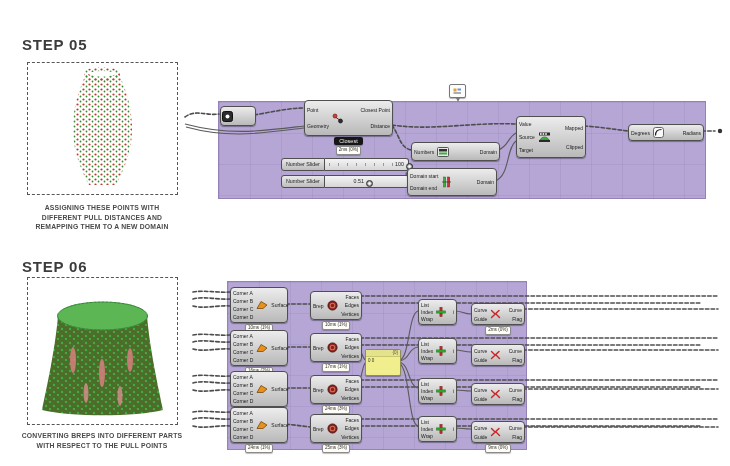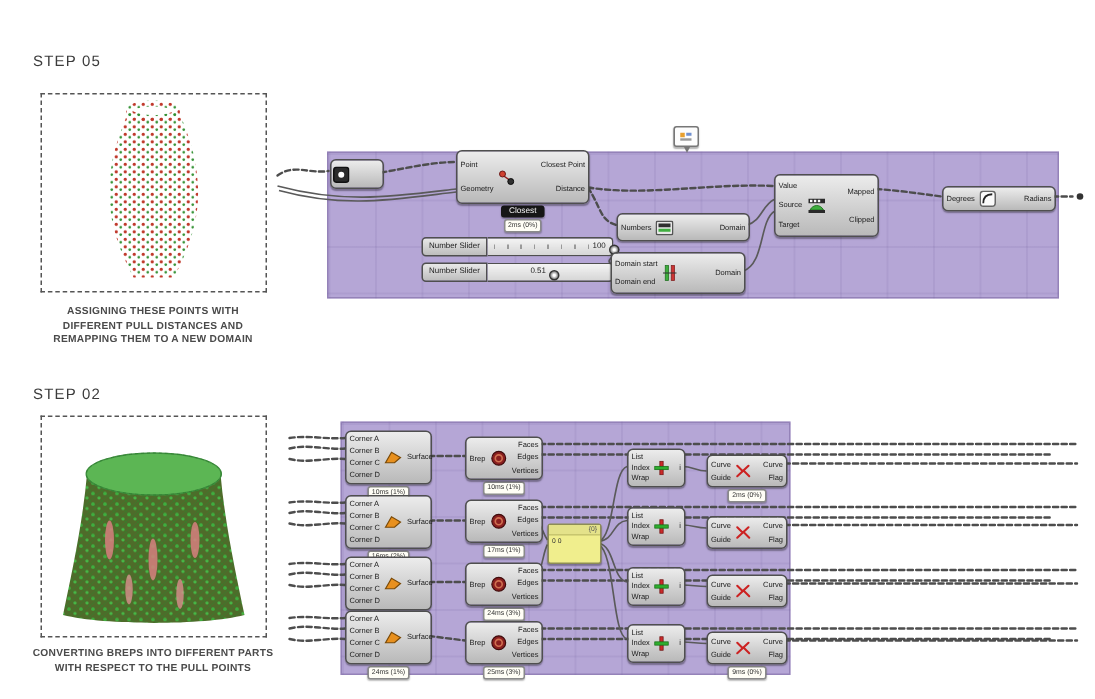--- a/index.html
+++ b/index.html
@@ -1,19 +1,19 @@
 <!DOCTYPE html>
 <html><head>
 <meta charset="utf-8">
 <style>
   html,body{margin:0;padding:0;background:#ffffff;}
   .canvas{position:relative;width:730px;height:466px;background:#ffffff;overflow:hidden;
           font-family:"Liberation Sans",sans-serif;color:#333;}
   
-  .step-title{position:absolute;font-size:10px;font-weight:400;letter-spacing:.8px;color:#3c3c3c;}
+  .step-title{position:absolute;font-size:15px;font-weight:700;letter-spacing:.8px;color:#3c3c3c;}
   #step5-title{left:22px;top:36px;}
   #step6-title{left:22px;top:258px;}
   .img-frame{position:absolute;border:1.5px dashed #555;background:#fff;}
   #frame5{left:27px;top:62px;width:149px;height:131px;}
   #frame6{left:27px;top:277px;width:149px;height:146px;}
   .img-frame svg{display:block;width:100%;height:100%;}
   .caption{position:absolute;width:196px;text-align:center;font-size:6.8px;font-weight:700;
            letter-spacing:.2px;color:#4a4a4a;line-height:9.5px;}
   #caption5{left:4px;top:203px;}
   #caption6{left:4px;top:431px;}
@@ -83,21 +83,21 @@
       <ellipse cx="74" cy="11" rx="16" ry="5" fill="none" stroke="url(#p5)" stroke-width="4"></ellipse>
       <path d="M58,10 C52,27 46,38 45,62 C44,88 54,108 61,122 L88,122 C95,108 105,88 104,62 C103,38 97,27 91,10 C81,15 68,15 58,10 Z" fill="url(#p5)"></path>
     </svg>
   </div>
   <div class="caption" id="caption5">
     <div>ASSIGNING THESE POINTS WITH</div>
     <div>DIFFERENT PULL DISTANCES AND</div>
     <div>REMAPPING THEM TO A NEW DOMAIN</div>
   </div>
 
-  <div class="step-title" id="step6-title">STEP 02</div>
+  <div class="step-title" id="step6-title">STEP 06</div>
 
   <div class="img-frame" id="frame6">
     <svg viewBox="0 0 149 146">
       <defs>
         <pattern id="p6" width="8" height="7" patternUnits="userSpaceOnUse">
           <rect width="8" height="7" fill="#4f6b2a"></rect>
           <path d="M0,0 L8,7 M8,0 L0,7" stroke="#3a7a2a" stroke-width="0.6"></path>
           <circle cx="2" cy="2" r="1.2" fill="#3fae3f"></circle>
           <circle cx="6" cy="5" r="1.1" fill="#46b846"></circle>
         </pattern>

